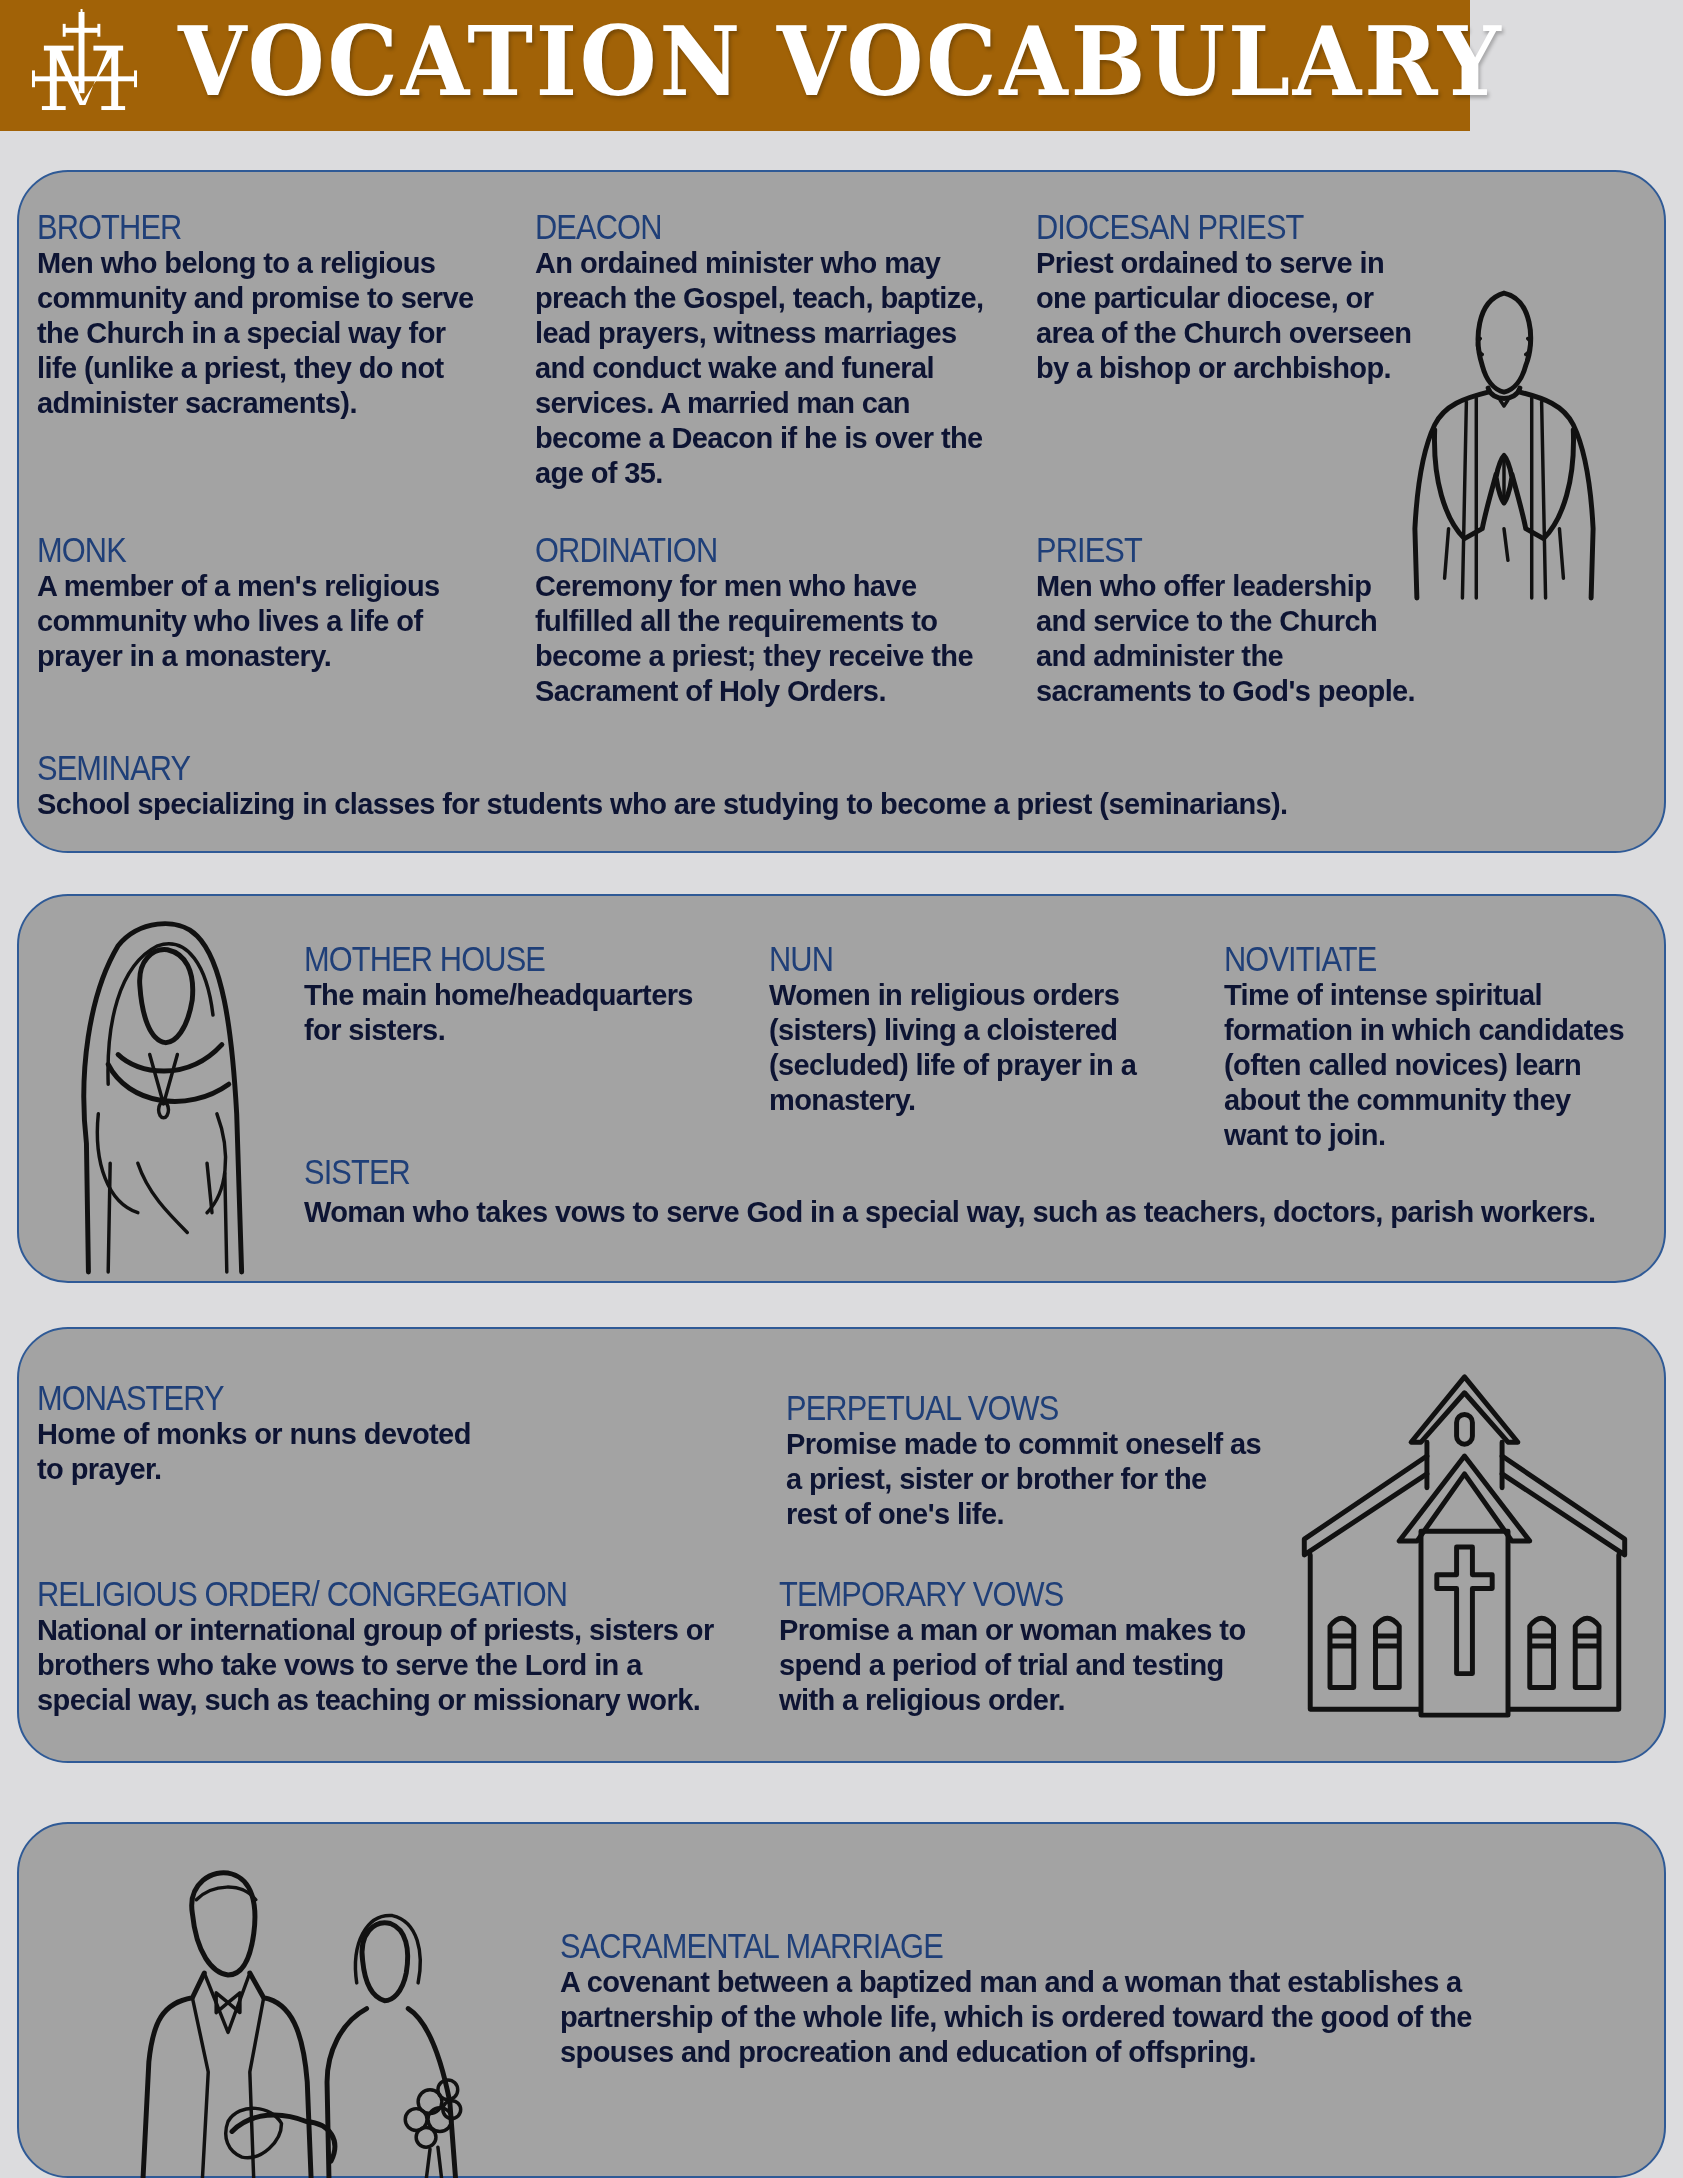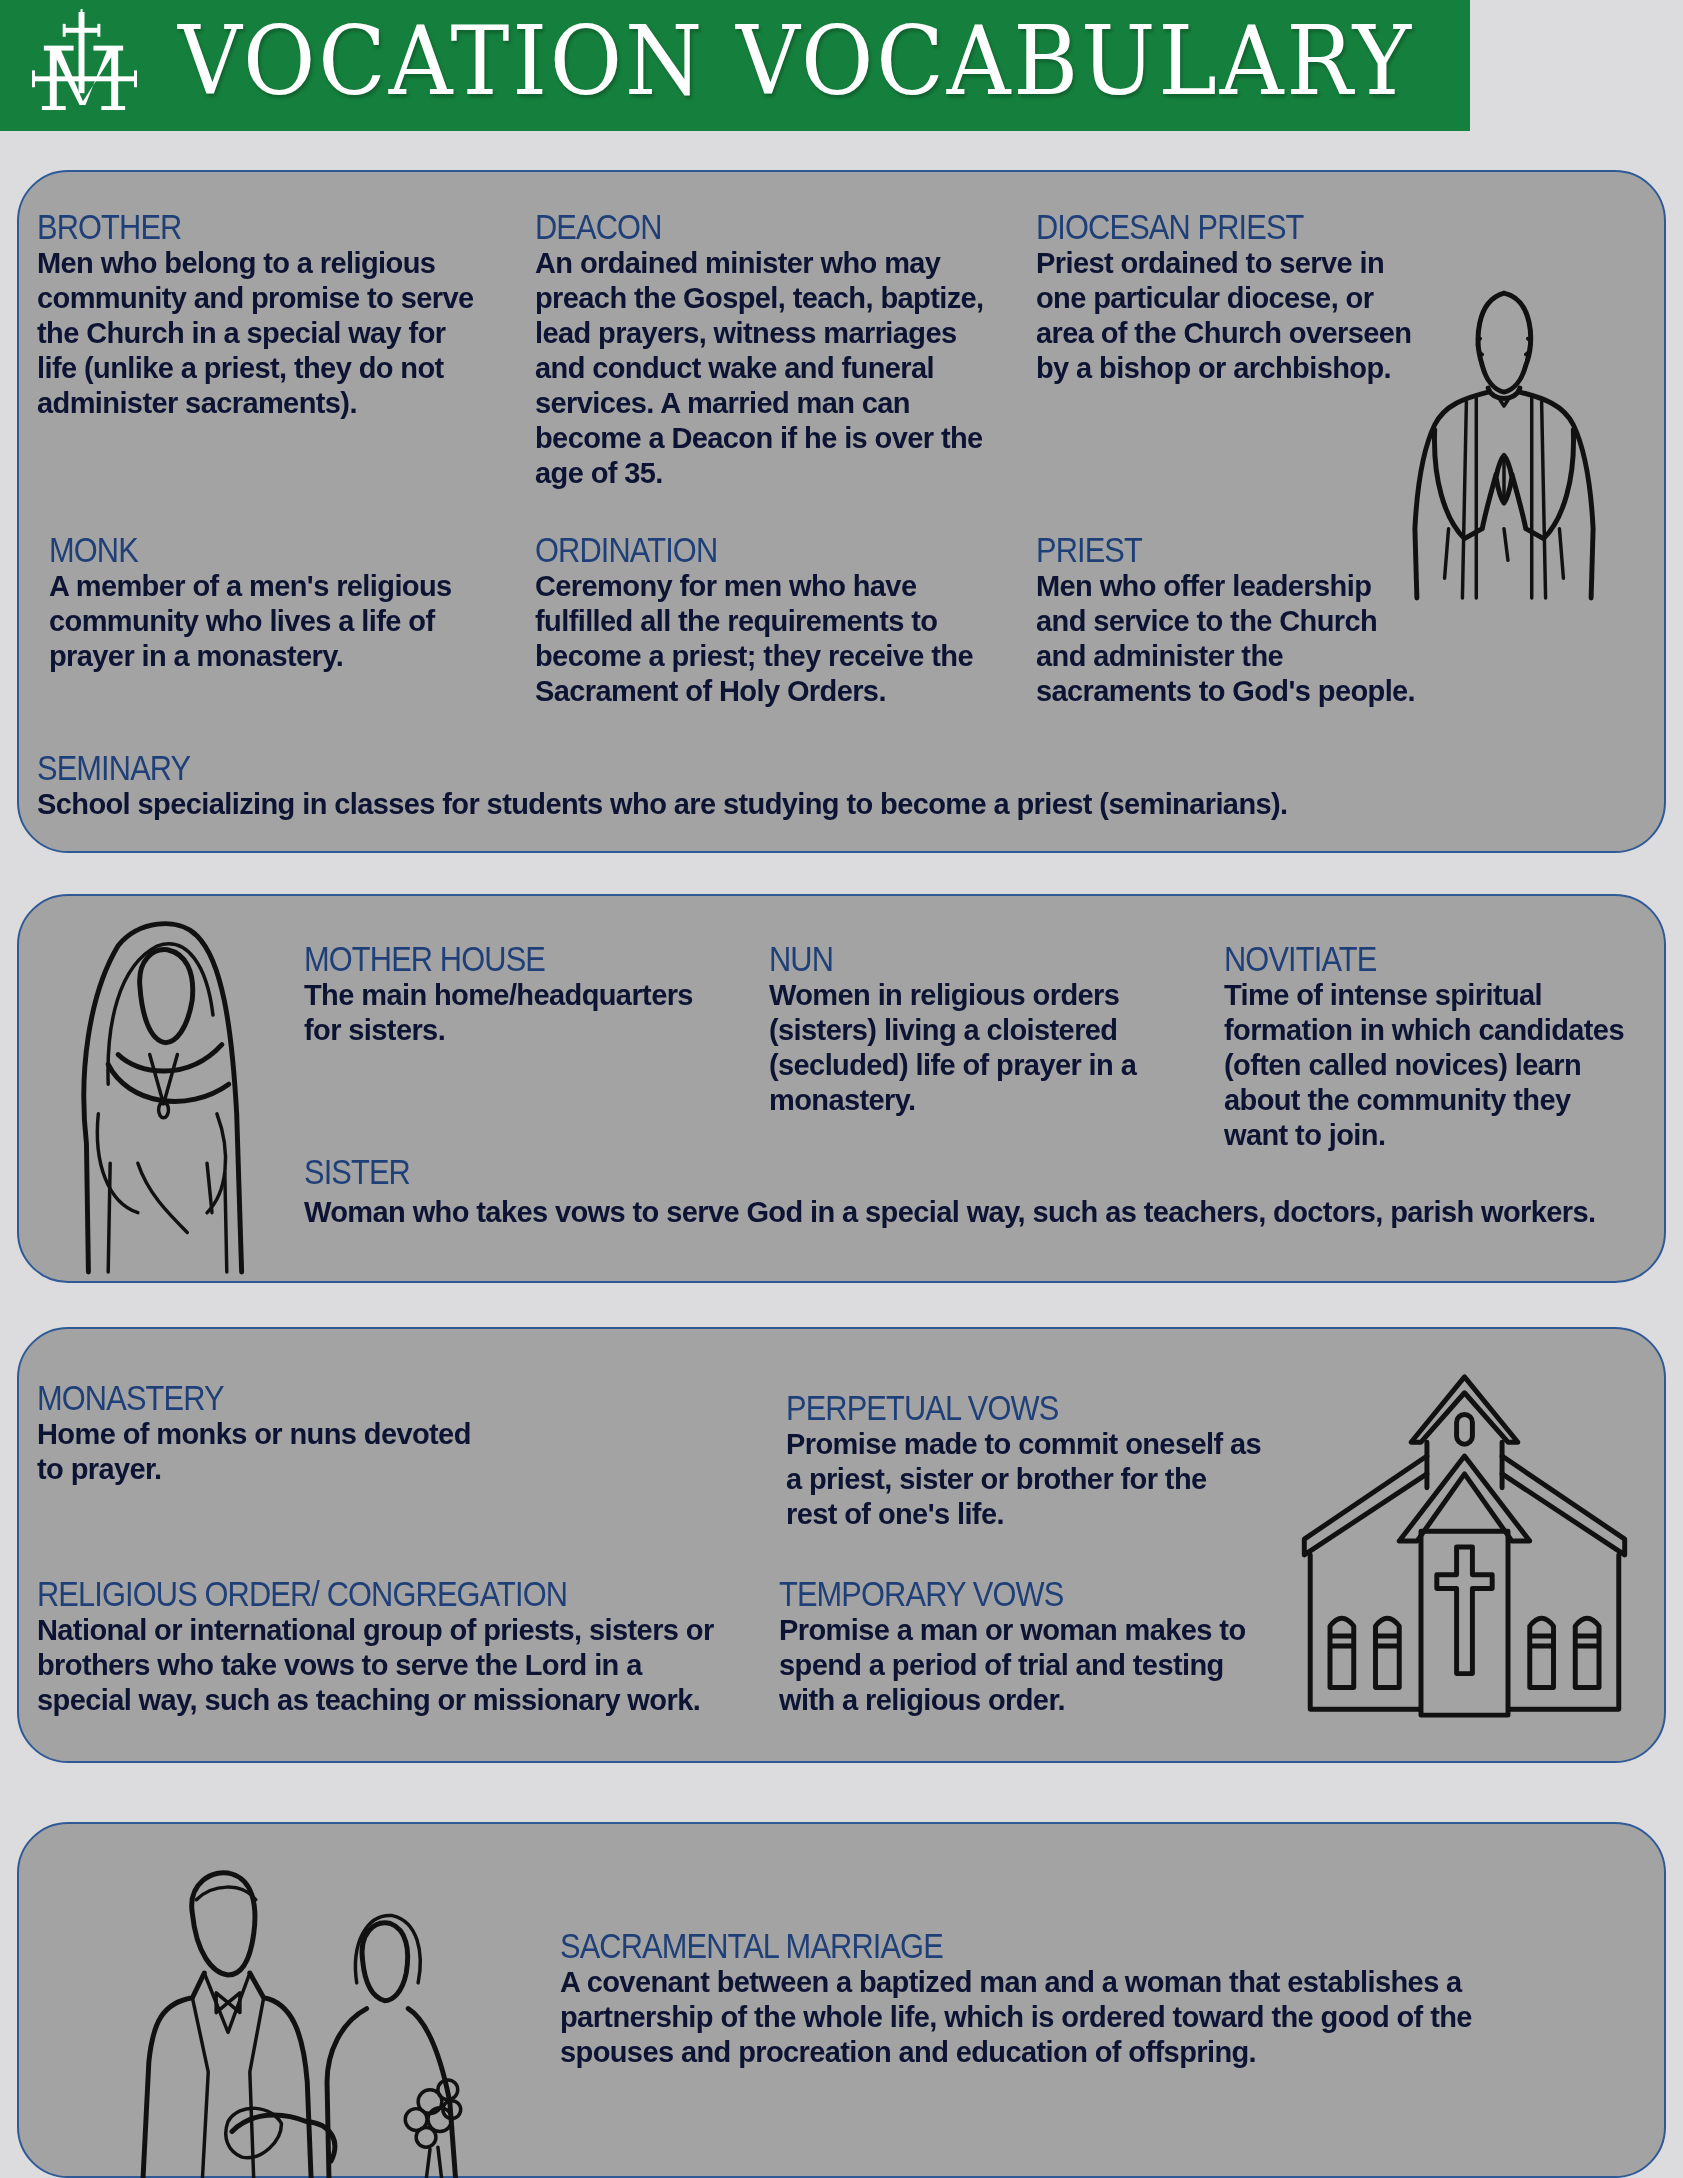--- a/index.html
+++ b/index.html
@@ -4,22 +4,22 @@
 <style>
   * { box-sizing: border-box; margin: 0; padding: 0; }
   html, body { width: 1683px; height: 2178px; overflow: hidden; }
   body {
     background: #dcdcde;
     font-family: "DejaVu Sans", sans-serif;
     position: relative;
   }
   .header {
     position: absolute; left: 0; top: 0; width: 1470px; height: 131px;
-    background: #15803d;
-    display: flex; align-items: center;
+    background: #a16207;
+    display: flex; align-items: center; font-weight: bold;
   }
   .logo { position: absolute; left: 30px; top: 8px; width: 109px; height: 104px; }
   .title {
     position: absolute; left: 178px; top: 6px;
     font-family: "DejaVu Serif", "Liberation Serif", serif;
     color: #ffffff; font-size: 95px; letter-spacing: 3px;
     line-height: 111px; white-space: nowrap;
     text-shadow: 2px 3px 4px rgba(0,0,0,0.25);
     transform: scaleX(0.93); transform-origin: left center;
   }
@@ -91,21 +91,21 @@
 become a Deacon if he is over the
 age of 35.</div>
   </div>
   <div class="term" style="left:1017px; top:36px; width:416px;">
     <div class="term-title">DIOCESAN PRIEST</div>
     <div class="term-body">Priest ordained to serve in
 one particular diocese, or
 area of the Church overseen
 by a bishop or archbishop.</div>
   </div>
-  <div class="term" style="left:18px; top:359px; width:475px;margin-left:12px;">
+  <div class="term" style="left:18px; top:359px; width:475px;">
     <div class="term-title">MONK</div>
     <div class="term-body">A member of a men's religious
 community who lives a life of
 prayer in a monastery.</div>
   </div>
   <div class="term" style="left:516px; top:359px; width:495px;">
     <div class="term-title">ORDINATION</div>
     <div class="term-body">Ceremony for men who have
 fulfilled all the requirements to
 become a priest; they receive the

